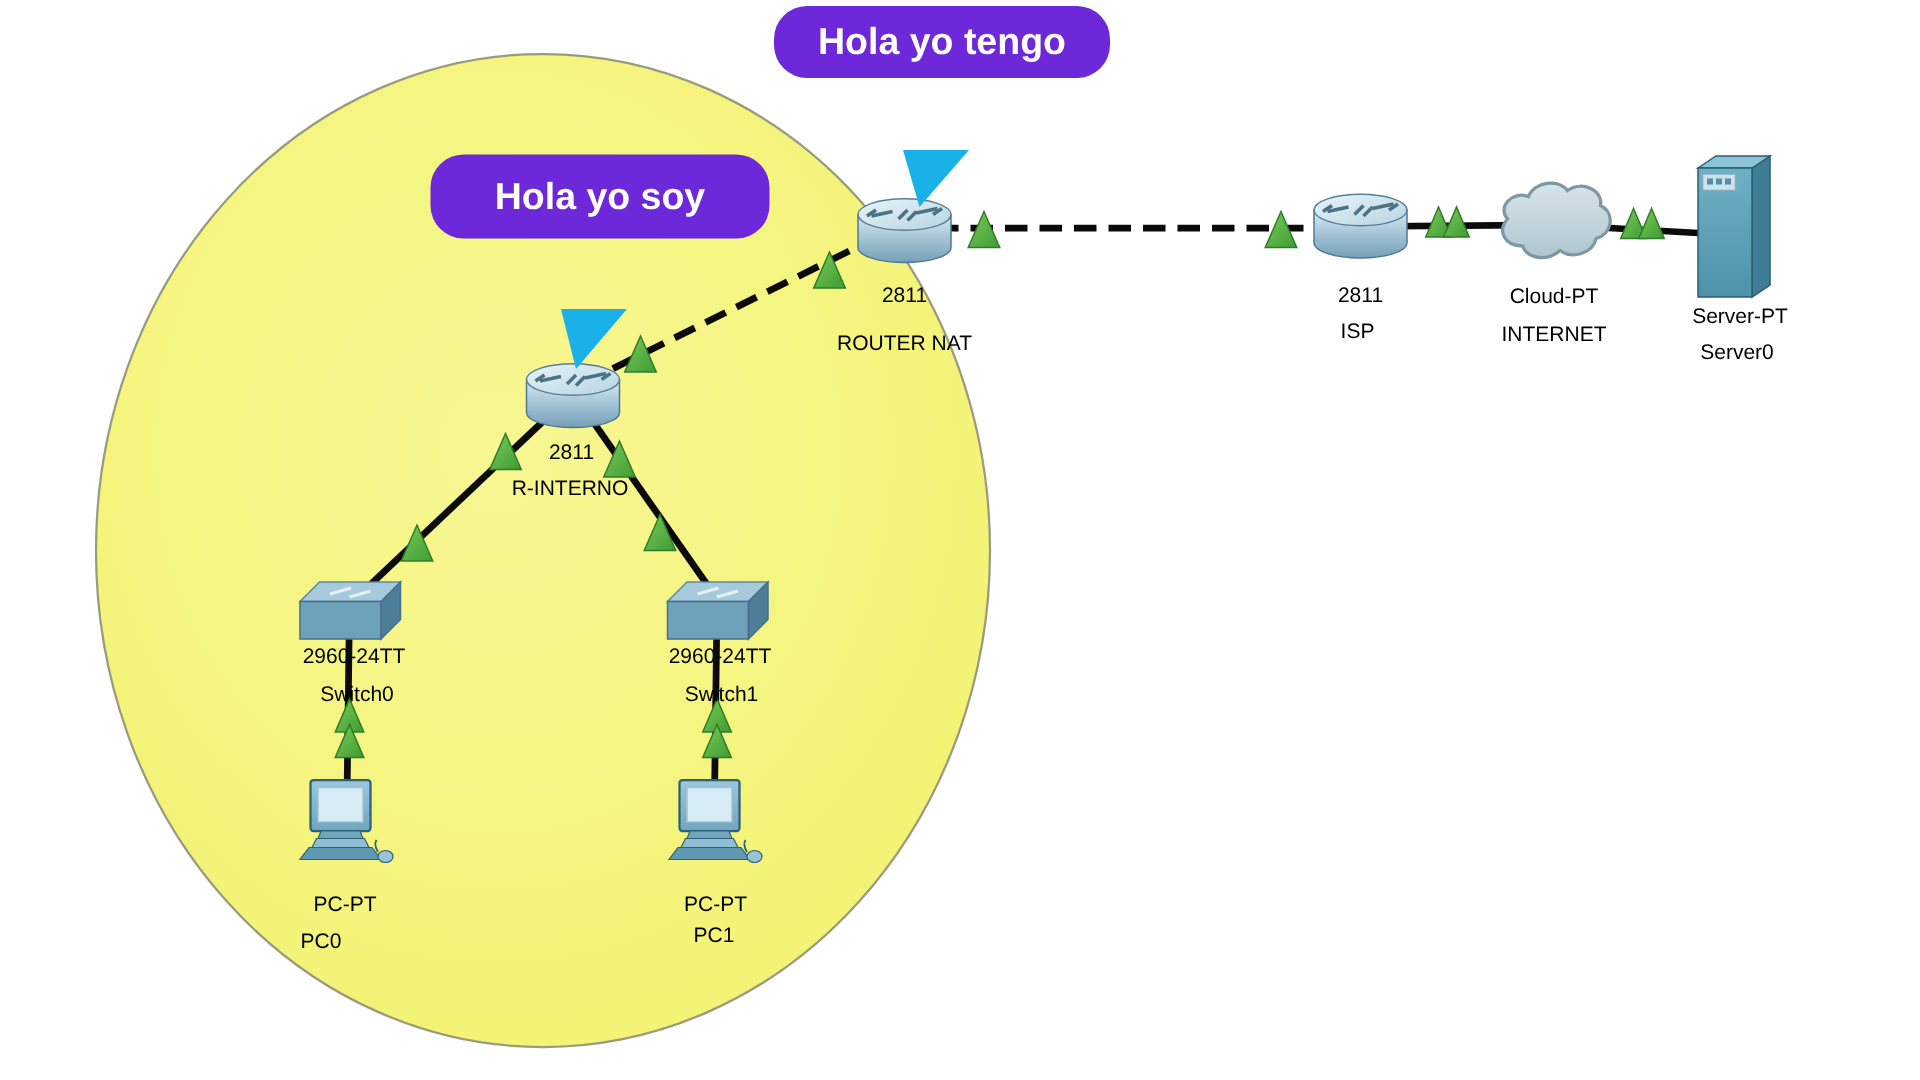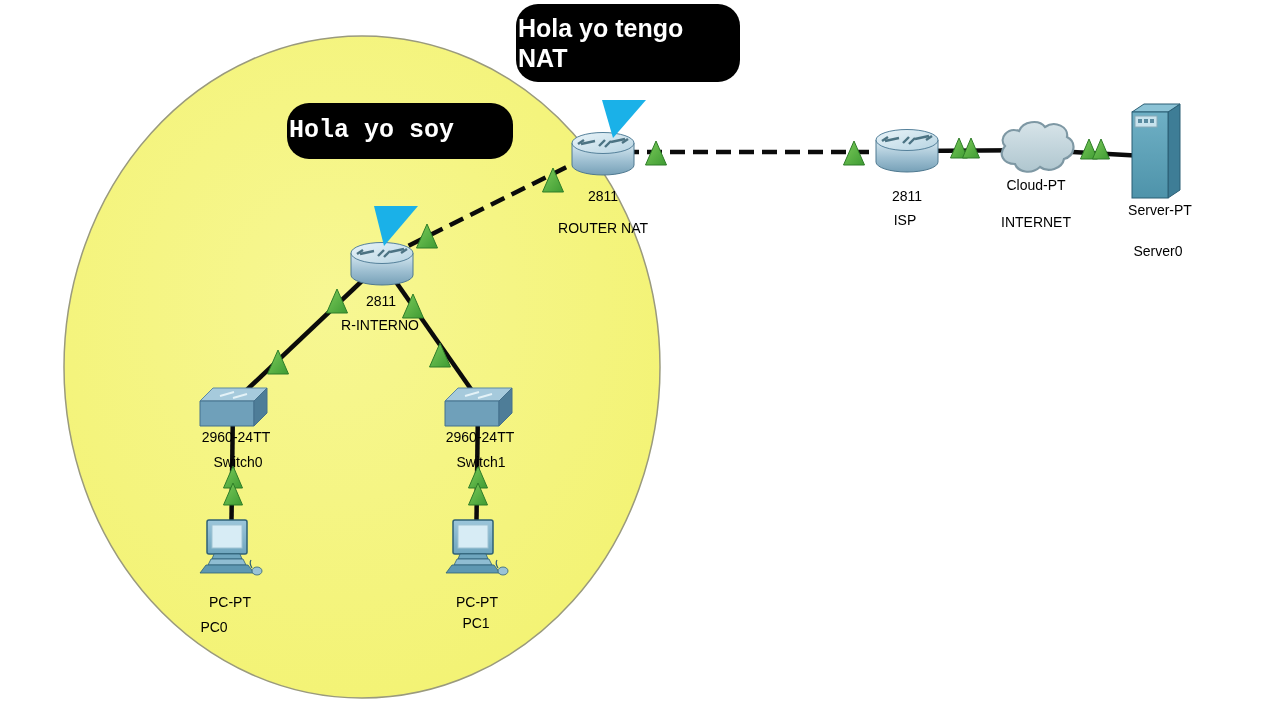--- a/index.html
+++ b/index.html
@@ -7,32 +7,32 @@
     position:relative;width:1280px;height:720px;overflow:hidden;
     background:#ffffff;font-family:"Liberation Sans",sans-serif;
   }
   #netsvg{position:absolute;left:0;top:0;}
   .dlabel{
     position:absolute;transform:translateX(-50%);
     font-size:14px;line-height:16px;color:#000;white-space:nowrap;
     text-align:right;
   }
   .bubble{
-    position:absolute;background:#000000;border-radius:22px;
+    position:absolute;background:#6d28d9;border-radius:22px;
     color:#ffffff;font-weight:bold;font-size:25px;line-height:30px;
-    box-sizing:border-box;
+    text-align:center;box-sizing:border-box;
   }
   .bubble .bline{white-space:nowrap;}
   .tail{position:absolute;background:#1AB1E8;}
   #tail-nat{left:598px;top:100px;width:50px;height:38px;
     clip-path:polygon(8% 0, 96% 0, 30% 100%);}
   #tail-interno{left:370px;top:206px;width:50px;height:40px;
     clip-path:polygon(8% 0, 96% 0, 28% 100%);}
   #bubble-nat{left:516px;top:4px;width:224px;padding:9px 2px;}
-  #bubble-interno{left:287px;top:103px;width:226px;padding:13px 2px;font-family:Liberation Mono, monospace;}
+  #bubble-interno{left:287px;top:103px;width:226px;padding:13px 2px;}
 </style>
 </head>
 <body>
 
 <div id="stage">
 
   <svg id="netsvg" width="1280" height="720" viewBox="0 0 1280 720">
     <defs>
       <radialGradient id="gZone" cx="45%" cy="40%" r="75%">
         <stop offset="0%" stop-color="#F7F793"></stop>
@@ -206,45 +206,44 @@
       </g>
     </g>
   </svg>
 
   <div class="dlabel" style="left:603px;top:188px">2811</div>
   <div class="dlabel" style="left:603px;top:220px">ROUTER NAT</div>
 
   <div class="dlabel" style="left:907px;top:188px">2811</div>
   <div class="dlabel" style="left:905px;top:212px">ISP</div>
 
-  <div class="dlabel" style="left:1036px;top:177px">Cloud-PT</div>
+  <div class="dlabel" style="left:1036px;top:189px">Cloud-PT</div>
   <div class="dlabel" style="left:1036px;top:214px">INTERNET</div>
 
   <div class="dlabel" style="left:1160px;top:202px">Server-PT</div>
-  <div class="dlabel" style="left:1158px;top:243px">Server0</div>
+  <div class="dlabel" style="left:1158px;top:226px">Server0</div>
 
   <div class="dlabel" style="left:381px;top:293px">2811</div>
   <div class="dlabel" style="left:380px;top:317px">R-INTERNO</div>
 
   <div class="dlabel" style="left:236px;top:429px">2960-24TT</div>
   <div class="dlabel" style="left:238px;top:454px">Switch0</div>
 
   <div class="dlabel" style="left:480px;top:429px">2960-24TT</div>
   <div class="dlabel" style="left:481px;top:454px">Switch1</div>
 
   <div class="dlabel" style="left:230px;top:594px">PC-PT</div>
   <div class="dlabel" style="left:214px;top:619px">PC0</div>
 
   <div class="dlabel" style="left:477px;top:594px">PC-PT</div>
   <div class="dlabel" style="left:476px;top:615px">PC1</div>
 
   <div class="tail" id="tail-nat"></div>
   <div class="bubble" id="bubble-nat">
     <div class="bline">Hola yo tengo</div>
-    <div class="bline">NAT</div>
   </div>
 
   <div class="tail" id="tail-interno"></div>
   <div class="bubble" id="bubble-interno">
     <div class="bline">Hola yo soy</div>
   </div>
 
 </div>
 
 </body></html>

